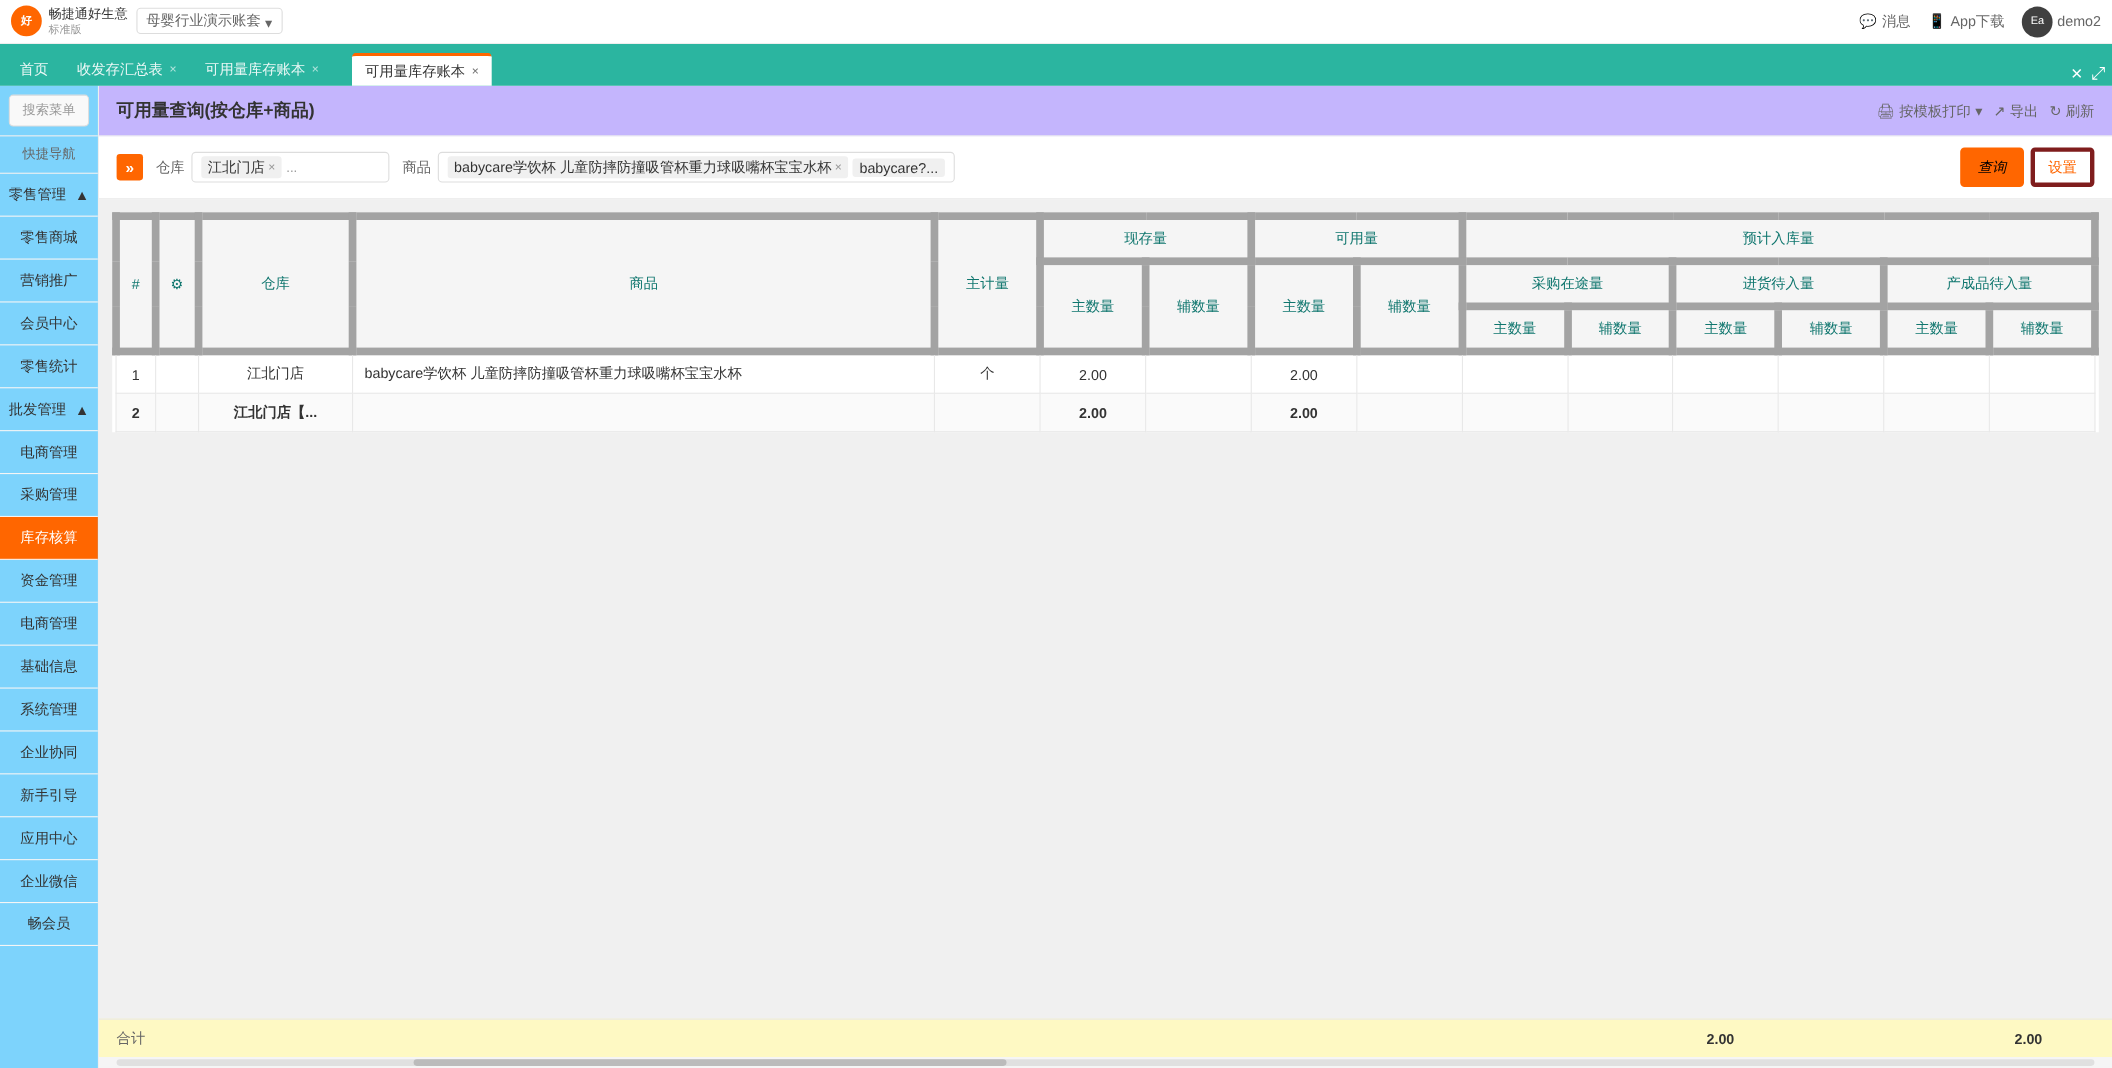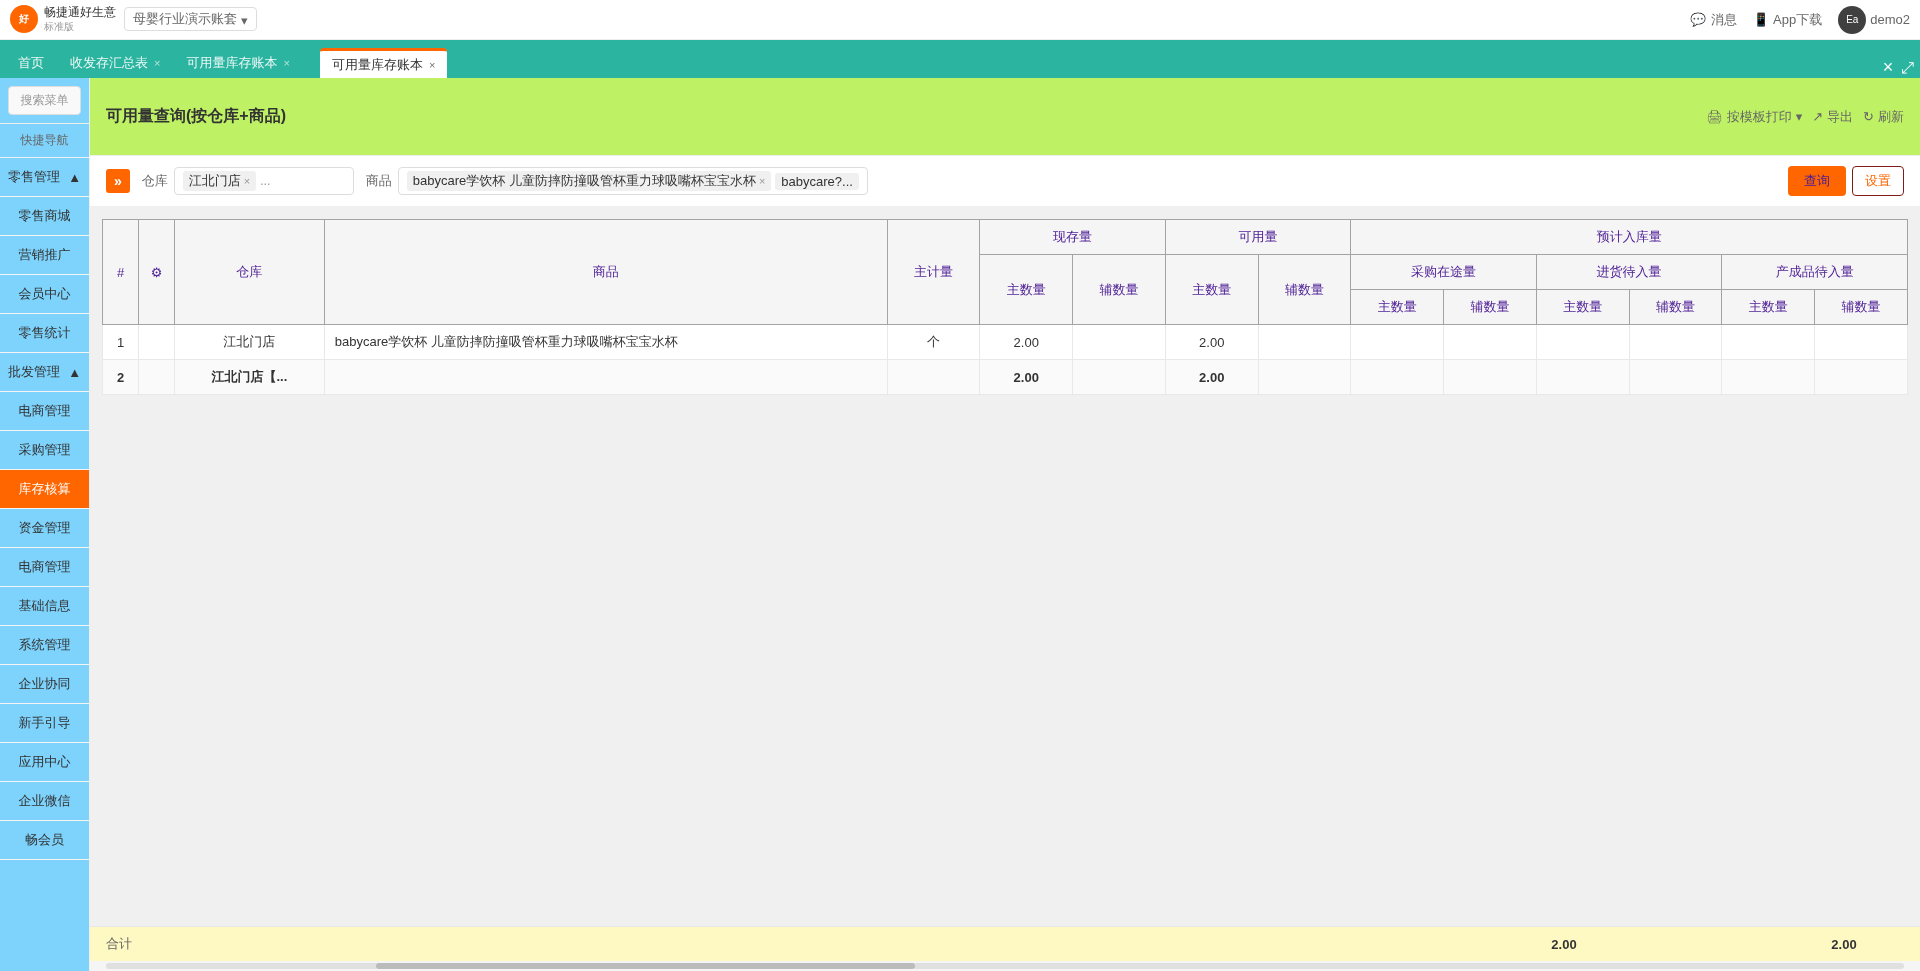--- a/index.html
+++ b/index.html
@@ -191,22 +191,22 @@
     .content-area {
       flex: 1;
       display: flex;
       flex-direction: column;
       overflow: hidden;
       background: #f0f0f0;
     }
 
     
     .page-header {
-      background: #bef264;
-      padding: 28px 16px;
+      background: #c4b5fd;
+      padding: 12px 16px;
       display: flex;
       align-items: center;
       justify-content: space-between;
       border-bottom: 1px solid #eee;
     }
     .page-title {
       font-size: 16px;
       font-weight: bold;
       color: #333;
     }
@@ -283,31 +283,32 @@
       font-size: 12px;
       cursor: pointer;
     }
     .filter-actions {
       margin-left: auto;
       display: flex;
       gap: 6px;
     }
     .btn-query {
       background: #ff6600;
-      color: #4c1d95;
+      color: #000000;
       border: none;
       padding: 5px 16px;
       border-radius: 4px;
       cursor: pointer;
       font-size: 13px;
+      font-style: italic;
     }
     .btn-settings {
       background: #fff;
       color: #ff6600;
-      border: 1px solid #7f1d1d;
+      border: 4px solid #7f1d1d;
       padding: 5px 12px;
       border-radius: 4px;
       cursor: pointer;
       font-size: 13px;
     }
 
     
     .table-container {
       flex: 1;
       overflow: auto;
@@ -315,23 +316,23 @@
     }
     .data-table {
       width: 100%;
       border-collapse: collapse;
       background: white;
       border: 1px solid #e8e8e8;
       font-size: 13px;
     }
     .data-table th {
       background: #f5f5f5;
-      border: 1px solid #a3a3a3;
+      border: 7px solid #a3a3a3;
       padding: 8px 10px;
-      color: #4c1d95;
+      color: #0f766e;
       font-weight: normal;
       white-space: nowrap;
     }
     .data-table td {
       border: 1px solid #e8e8e8;
       padding: 8px 10px;
       text-align: center;
       color: #333;
       white-space: nowrap;
     }

